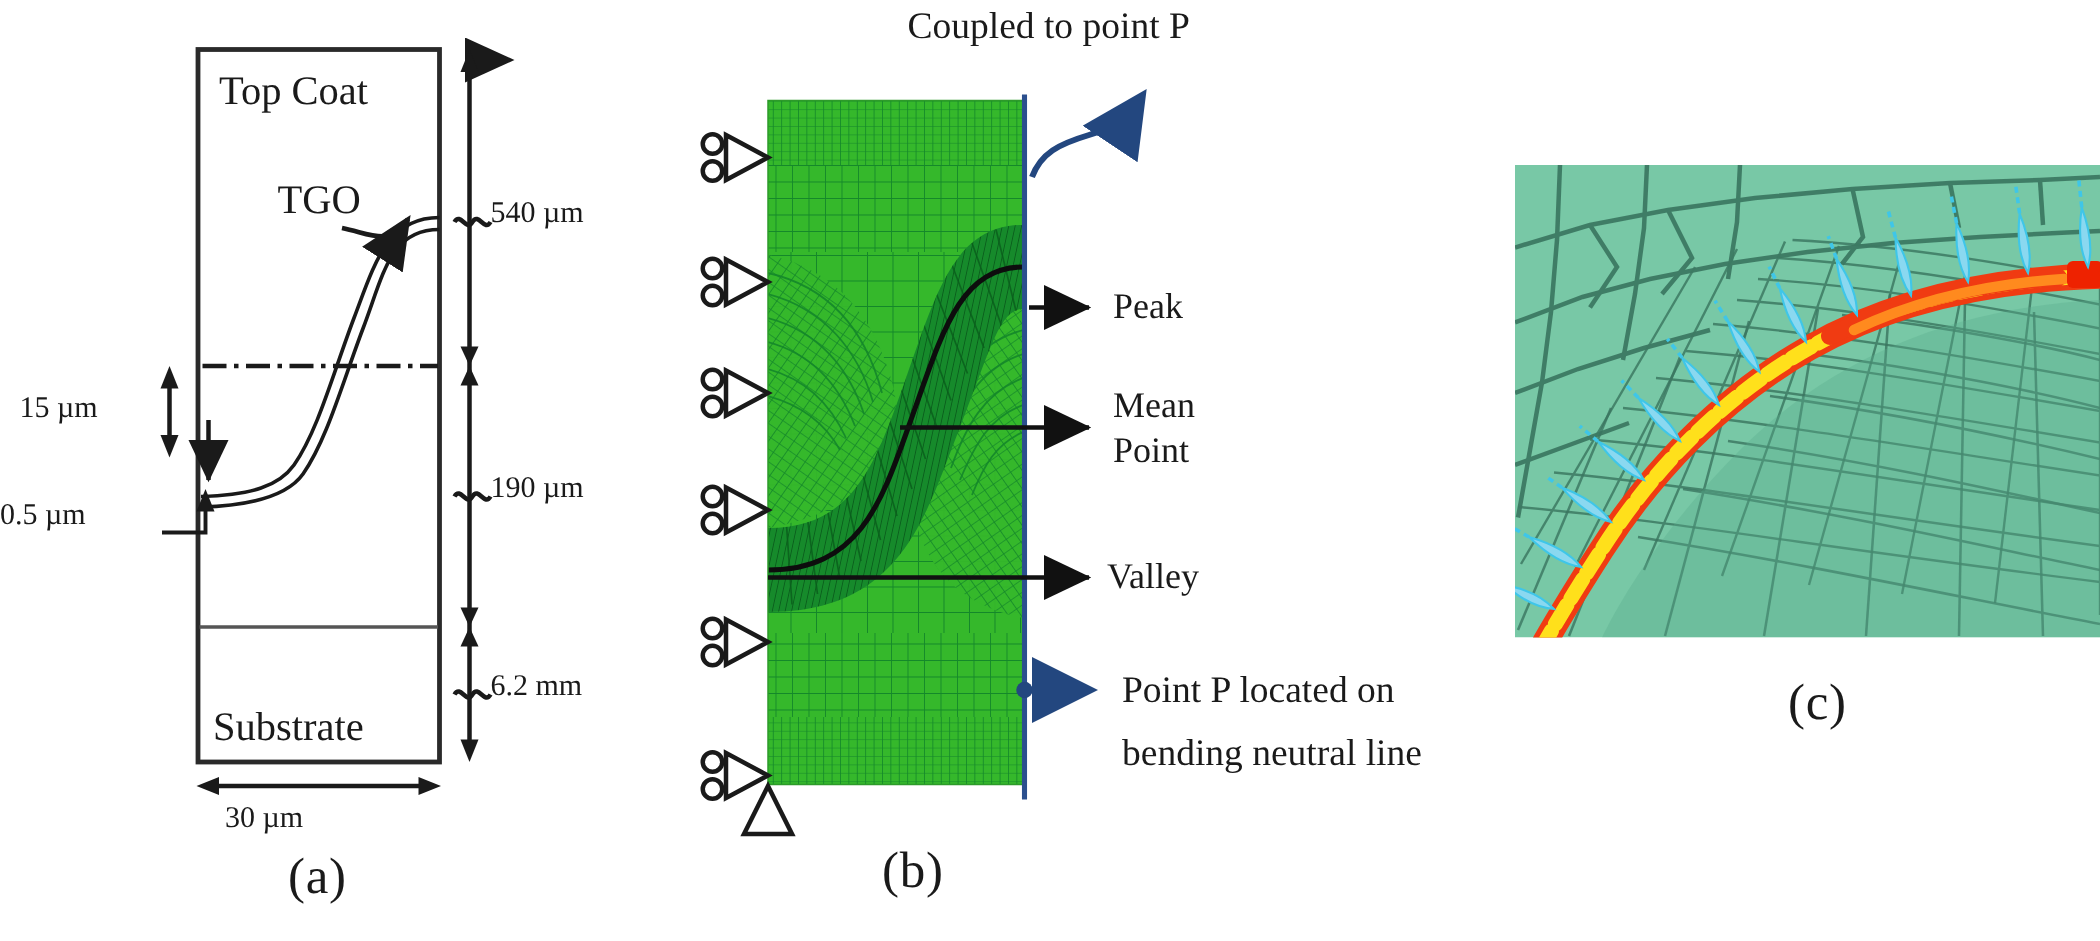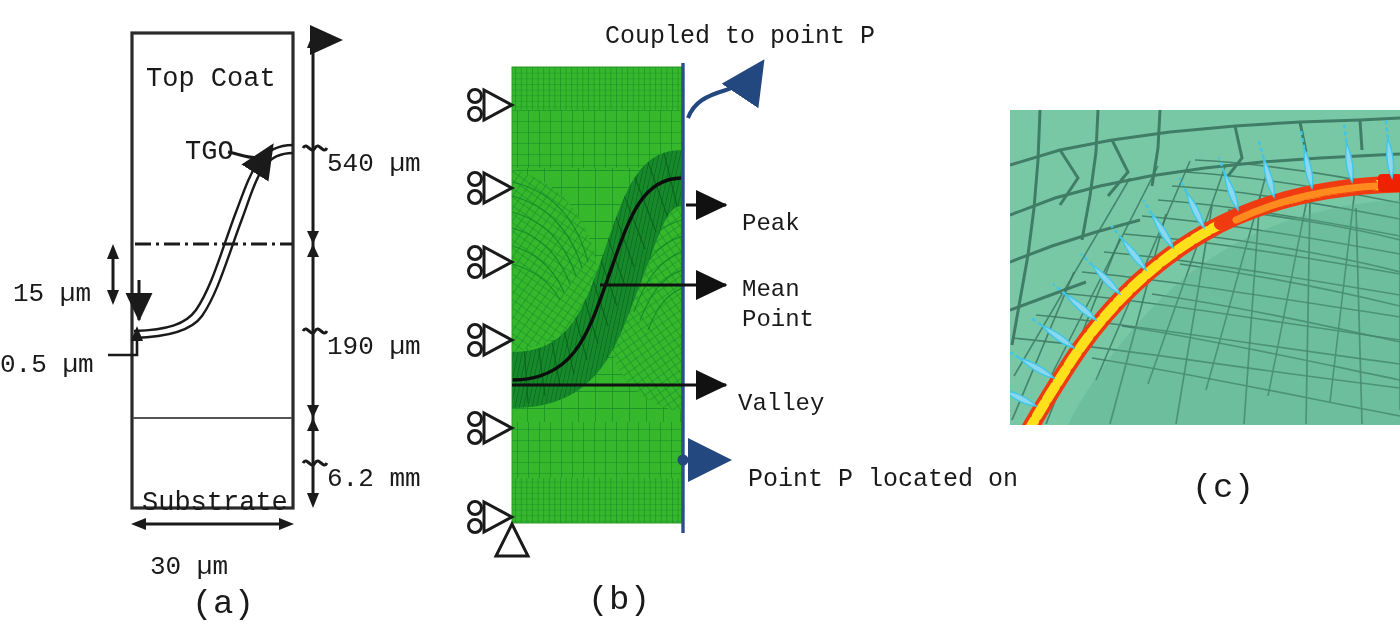--- a/index.html
+++ b/index.html
@@ -25,31 +25,30 @@
   svg.layer {
     position: absolute;
     left: 0; top: 0;
     width: 1400px;
     height: 627px;
     overflow: visible;
   }
   .txt {
     position: absolute;
     white-space: pre;
-    font-family: Liberation Mono, monospace;
+    font-family: Liberation Serif, serif;
     color: #1a1a1a;
     line-height: 1.12;
-    margin-top: 19px;
   }
   .panel-letter {
     font-size: 34px;
     letter-spacing: 0.5px;
   }
   .lbl-a { font-size: 27px; }
-  .dim-a { font-size: 26px; }
+  .dim-a { font-size: 20px; }
   .lbl-b { font-size: 24px; }
   .title-b { font-size: 25px; }
   .note-b { font-size: 25px; text-align: right; }
 </style>
 </head>
 <body>
 
 <div class="fig">
 
   <svg class="layer" viewBox="0 0 1400 627">
@@ -293,20 +292,21 @@
       <line x1="512" y1="385" x2="726" y2="385" marker-end="url(#arrBlk)"></line>
     </g>
   </svg>
 
   <div class="txt title-b" style="left:605px; top:4px;">Coupled to point P</div>
   <div class="txt lbl-b" style="left:742px; top:192px;">Peak</div>
   <div class="txt lbl-b" style="left:742px; top:258px;">Mean</div>
   <div class="txt lbl-b" style="left:742px; top:288px;text-align:right;">Point</div>
   <div class="txt lbl-b" style="left:738px; top:372px;">Valley</div>
   <div class="txt note-b" style="left:748px; top:447px;">Point P located on</div>
+  <div class="txt note-b" style="left:748px; top:489px;">bending neutral line</div>
 
   <div class="txt panel-letter" style="left:588px; top:562px;">(b)</div>
 
   <svg class="layer" viewBox="0 0 1400 627">
     <defs>
       <clipPath id="cClip">
         <rect x="1010" y="110" width="390" height="315"></rect>
       </clipPath>
       <clipPath id="cInner">
         <path d="M1010,110 L1400,110 L1400,425 L1010,425 Z"></path>

